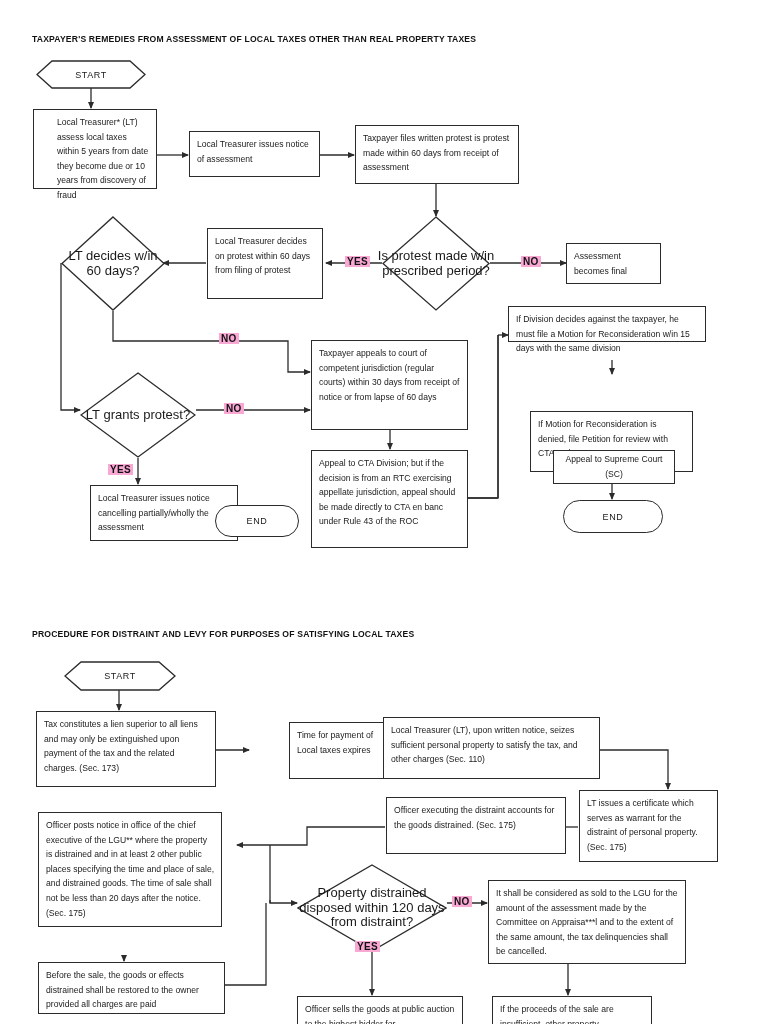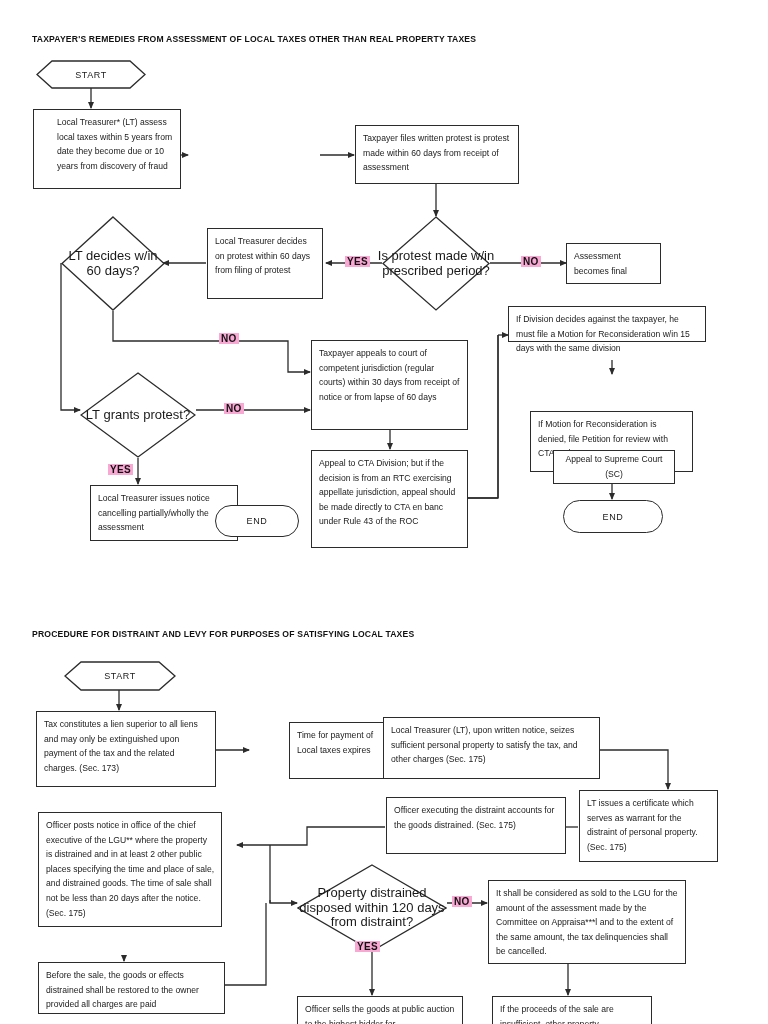--- a/index.html
+++ b/index.html
@@ -99,21 +99,22 @@
     </g>
   </svg>
 
   <div class="hex" style="left:36px;top:60px;width:110px;height:29px;">
     <svg width="110" height="29" viewBox="0 0 110 29">
       <polygon points="16,1 94,1 109,14.5 94,28 16,28 1,14.5" fill="#fff" stroke="#2b2b2b" stroke-width="1.3"></polygon>
     </svg>
     <div class="lbl">START</div>
   </div>
 
-  <div class="node" style="left:33px;top:109px;width:148px;height:80px;padding-left:23px;">Local Treasurer* (LT) assess local taxes within 5 years from date they become due or 10 years from discovery of fraud</div>
+  <div class="node" style="left:33px;top:109px;width:124px;height:80px;padding-left:23px;">Local Treasurer* (LT) assess local taxes within 5 years from date they become due or 10 years from discovery of fraud</div>
+  <div class="node" style="left:189px;top:131px;width:131px;height:46px;">Local Treasurer issues notice of assessment</div>
   <div class="node" style="left:355px;top:125px;width:164px;height:59px;">Taxpayer files written protest is protest made within 60 days from receipt of assessment</div>
   <div class="node" style="left:566px;top:243px;width:95px;height:41px;">Assessment becomes final</div>
   <div class="node" style="left:207px;top:228px;width:116px;height:71px;">Local Treasurer decides on protest within 60 days from filing of protest</div>
 
   <div class="dia" style="left:382px;top:216px;width:108px;height:95px;">
     <svg width="108" height="95" viewBox="0 0 108 95">
       <polygon points="54,1 107,47.5 54,94 1,47.5" fill="#fff" stroke="#2b2b2b" stroke-width="1.3"></polygon>
     </svg>
     <div class="lbl" style="width:150px;left:-21px;">Is protest made w/in prescribed period?</div>
   </div>
@@ -187,21 +188,21 @@
 
   <div class="hex" style="left:64px;top:661px;width:112px;height:30px;">
     <svg width="112" height="30" viewBox="0 0 112 30">
       <polygon points="17,1 95,1 111,15 95,29 17,29 1,15" fill="#fff" stroke="#2b2b2b" stroke-width="1.3"></polygon>
     </svg>
     <div class="lbl">START</div>
   </div>
 
   <div class="node" style="left:36px;top:711px;width:180px;height:76px;">Tax constitutes a lien superior to all liens and may only be extinguished upon payment of the tax and the related charges. (Sec. 173)</div>
   <div class="node" style="left:250px;top:722px;width:99px;height:57px;margin-left:39px;">Time for payment of Local taxes expires</div>
-  <div class="node" style="left:383px;top:717px;width:217px;height:62px;">Local Treasurer (LT), upon written notice, seizes sufficient personal property to satisfy the tax, and other charges (Sec. 175)</div>
+  <div class="node" style="left:383px;top:717px;width:217px;height:62px;">Local Treasurer (LT), upon written notice, seizes sufficient personal property to satisfy the tax, and other charges (Sec. 110)</div>
   <div class="node" style="left:579px;top:790px;width:139px;height:72px;">LT issues a certificate which serves as warrant for the distraint of personal property. (Sec. 175)</div>
   <div class="node" style="left:386px;top:797px;width:180px;height:57px;">Officer executing the distraint accounts for the goods distrained. (Sec. 175)</div>
   <div class="node" style="left:38px;top:812px;width:184px;height:115px;">Officer posts notice in office of the chief executive of the LGU** where the property is distrained and in at least 2 other public places specifying the time and place of sale, and distrained goods. The time of sale shall not be less than 20 days after the notice. (Sec. 175)</div>
 
   <div class="dia" style="left:297px;top:864px;width:150px;height:88px;">
     <svg width="150" height="88" viewBox="0 0 150 88">
       <polygon points="75,1 149,44 75,87 1,44" fill="#fff" stroke="#2b2b2b" stroke-width="1.3"></polygon>
     </svg>
     <div class="lbl" style="width:170px;left:-10px;">Property distrained disposed within 120 days from distraint?</div>
   </div>

